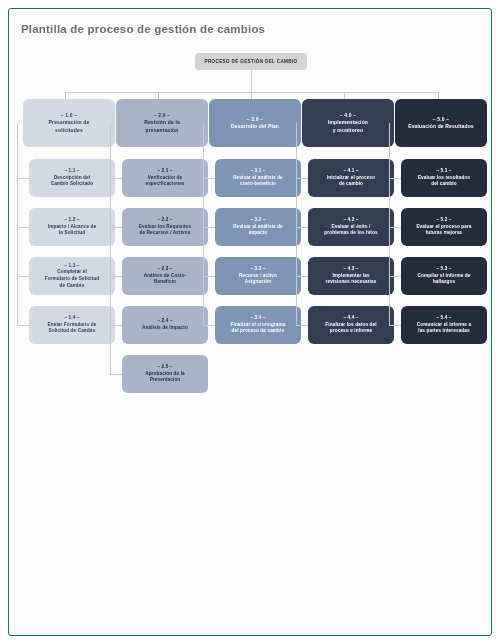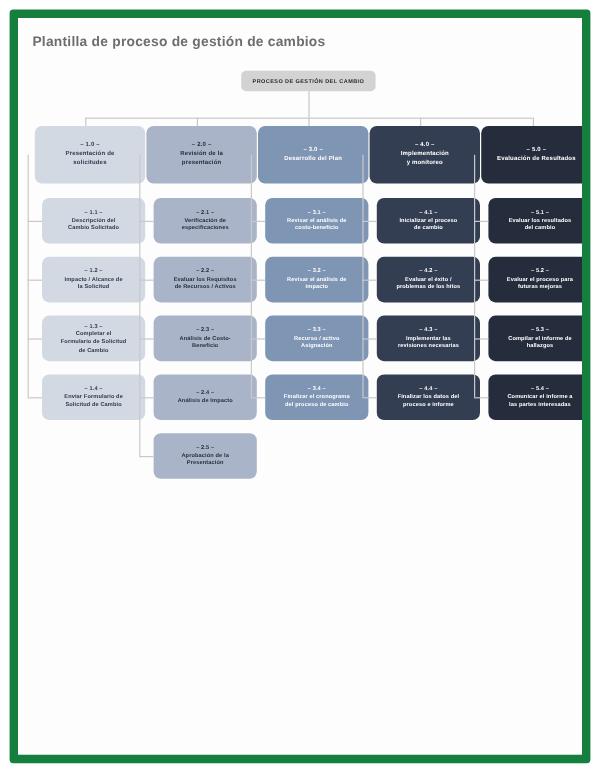--- a/index.html
+++ b/index.html
@@ -6,21 +6,21 @@
   body{
     width:500px;height:644px;
     background:#ffffff;
     font-family:"Liberation Sans", sans-serif;
     overflow:hidden;
   }
   .page{
     position:absolute;left:8px;top:8px;
     width:484px;height:628px;
     background:#fdfdfd;
-    border:7px solid #15803d;
+    border:1px solid #15803d;
     border-radius:3px;
     box-sizing:border-box;
     overflow:hidden;
   }
   .page-title{
     position:absolute;left:12px;top:14px;
     font-size:11.5px;
     font-weight:bold;
     color:#6e6e6e;
     letter-spacing:.2px;

